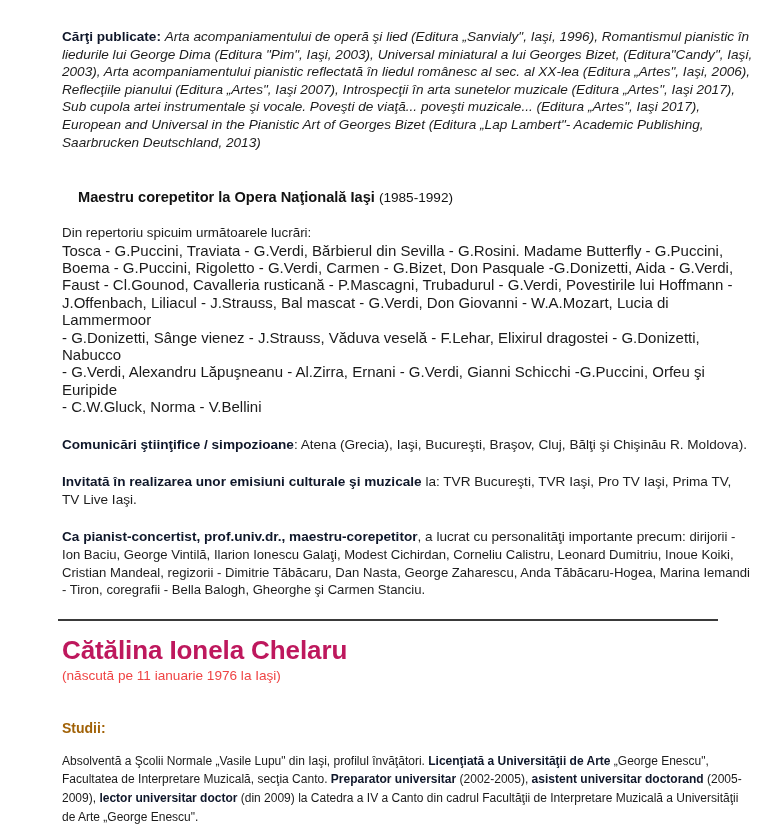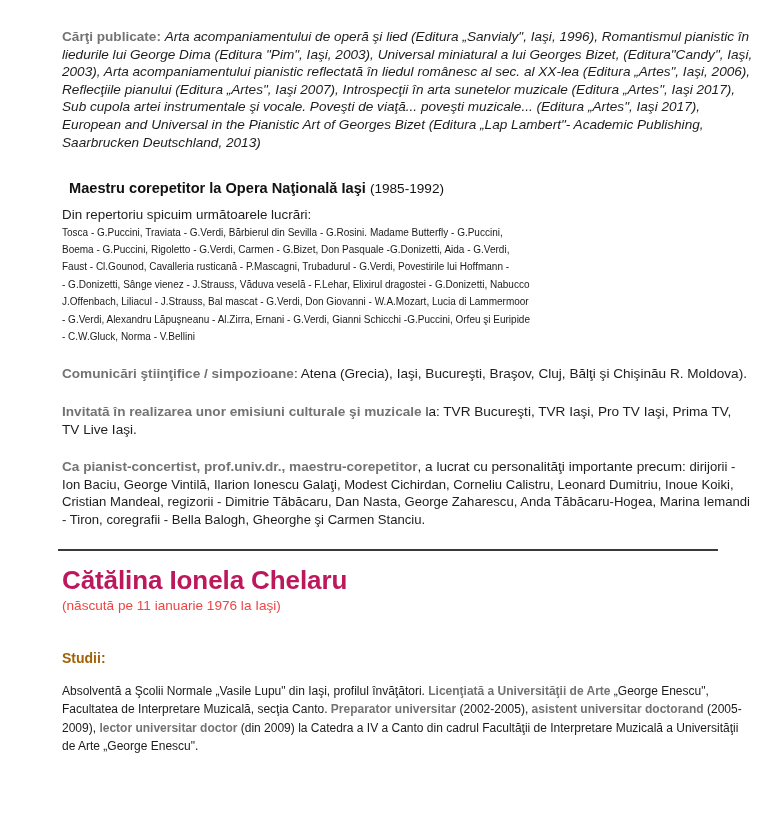--- a/index.html
+++ b/index.html
@@ -32,45 +32,45 @@
     color: #1d1d1d;
   }
   .gap-md  { height: 14px; }
   .gap-lg  { height: 20px; }
 
   .w-books { max-width: 700px; }
   .w-norm  { max-width: 690px; }
 
   b, .b {
     font-weight: bold;
-    color: #737373;
+    color: #0f172a;
   }
   i, .i {
     font-style: italic;
   }
 
   .section-head {
     font-size: 14.6px;
     font-weight: bold;
     line-height: 20px;
     color: #111111;
-    margin: 7px;
+    margin: 16px;
   }
   .section-head .normal {
     font-weight: normal;
     font-size: 13.6px;
   }
 
   .subtle-line {
     font-size: 13.4px;
     line-height: 17.4px;
   }
 
   .repertoire {
-    font-size: 10px;
+    font-size: 15px;
     line-height: 17.4px;
     max-width: 700px;
   }
 
   hr.rule {
     border: 0;
     border-top: 2.2px solid #3a3a3a;
     margin: 0;
     width: 660px;
     margin-left: -4px;
@@ -121,22 +121,22 @@
     <span>Maestru corepetitor la Opera Naţională Iaşi</span>
     <span class="normal">(1985-1992)</span>
   </p>
 
   <p class="block subtle-line">Din repertoriu spicuim următoarele lucrări:</p>
 
   <div class="repertoire">
     <div>Tosca - G.Puccini, Traviata - G.Verdi, Bărbierul din Sevilla - G.Rosini. Madame Butterfly - G.Puccini,</div>
     <div>Boema - G.Puccini, Rigoletto - G.Verdi, Carmen - G.Bizet, Don Pasquale -G.Donizetti, Aida - G.Verdi,</div>
     <div>Faust - Cl.Gounod, Cavalleria rusticană - P.Mascagni, Trubadurul - G.Verdi, Povestirile lui Hoffmann -</div>
+    <div>J.Offenbach, Liliacul - J.Strauss, Bal mascat - G.Verdi, Don Giovanni - W.A.Mozart, Lucia di Lammermoor</div>
     <div>- G.Donizetti, Sânge vienez - J.Strauss, Văduva veselă - F.Lehar, Elixirul dragostei - G.Donizetti, Nabucco</div>
-    <div>J.Offenbach, Liliacul - J.Strauss, Bal mascat - G.Verdi, Don Giovanni - W.A.Mozart, Lucia di Lammermoor</div>
     <div>- G.Verdi, Alexandru Lăpuşneanu - Al.Zirra, Ernani - G.Verdi, Gianni Schicchi -G.Puccini, Orfeu şi Euripide</div>
     <div>- C.W.Gluck, Norma - V.Bellini</div>
   </div>
 
   <div class="gap-lg"></div>
 
   <p class="block w-norm">
     <span class="b">Comunicări ştiinţifice / simpozioane</span><span>: Atena (Grecia), Iaşi, Bucureşti,  Braşov, Cluj, Bălţi şi Chişinău R. Moldova).</span>
   </p>
 

